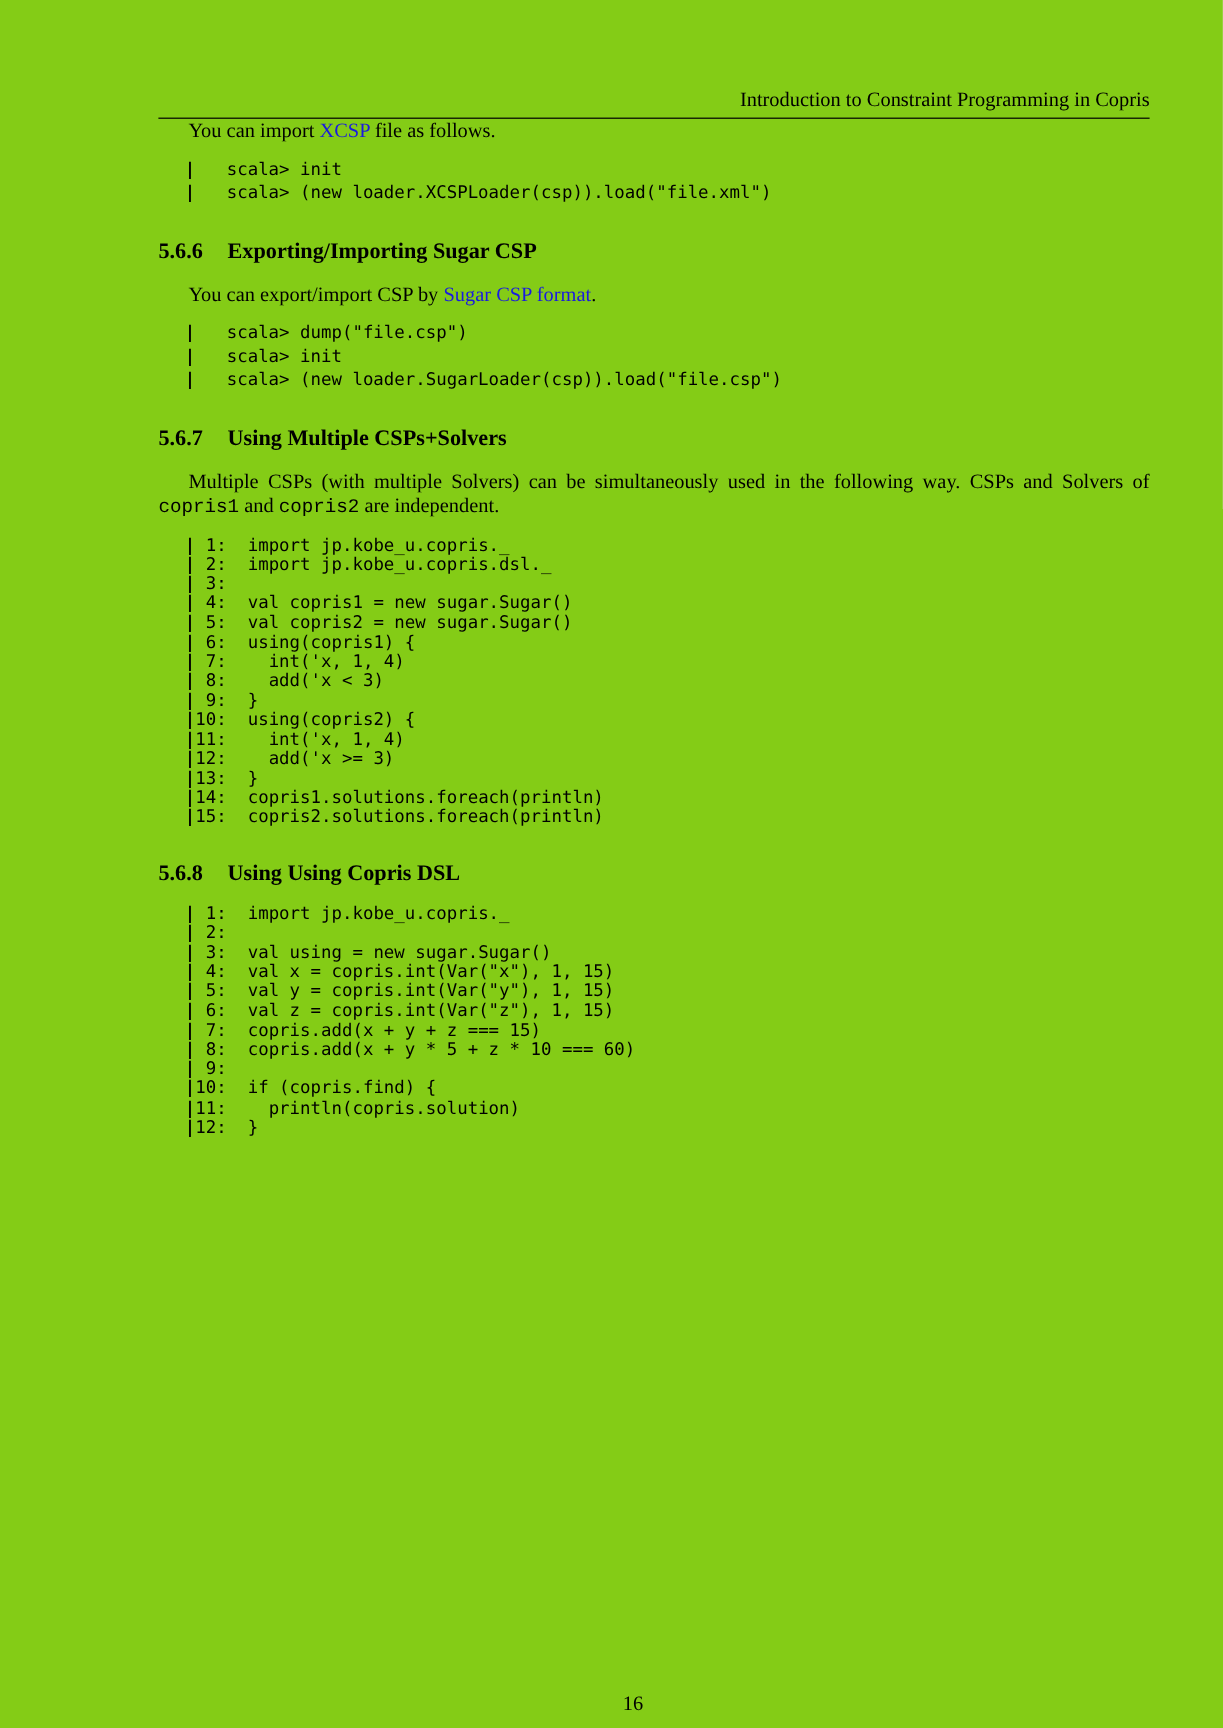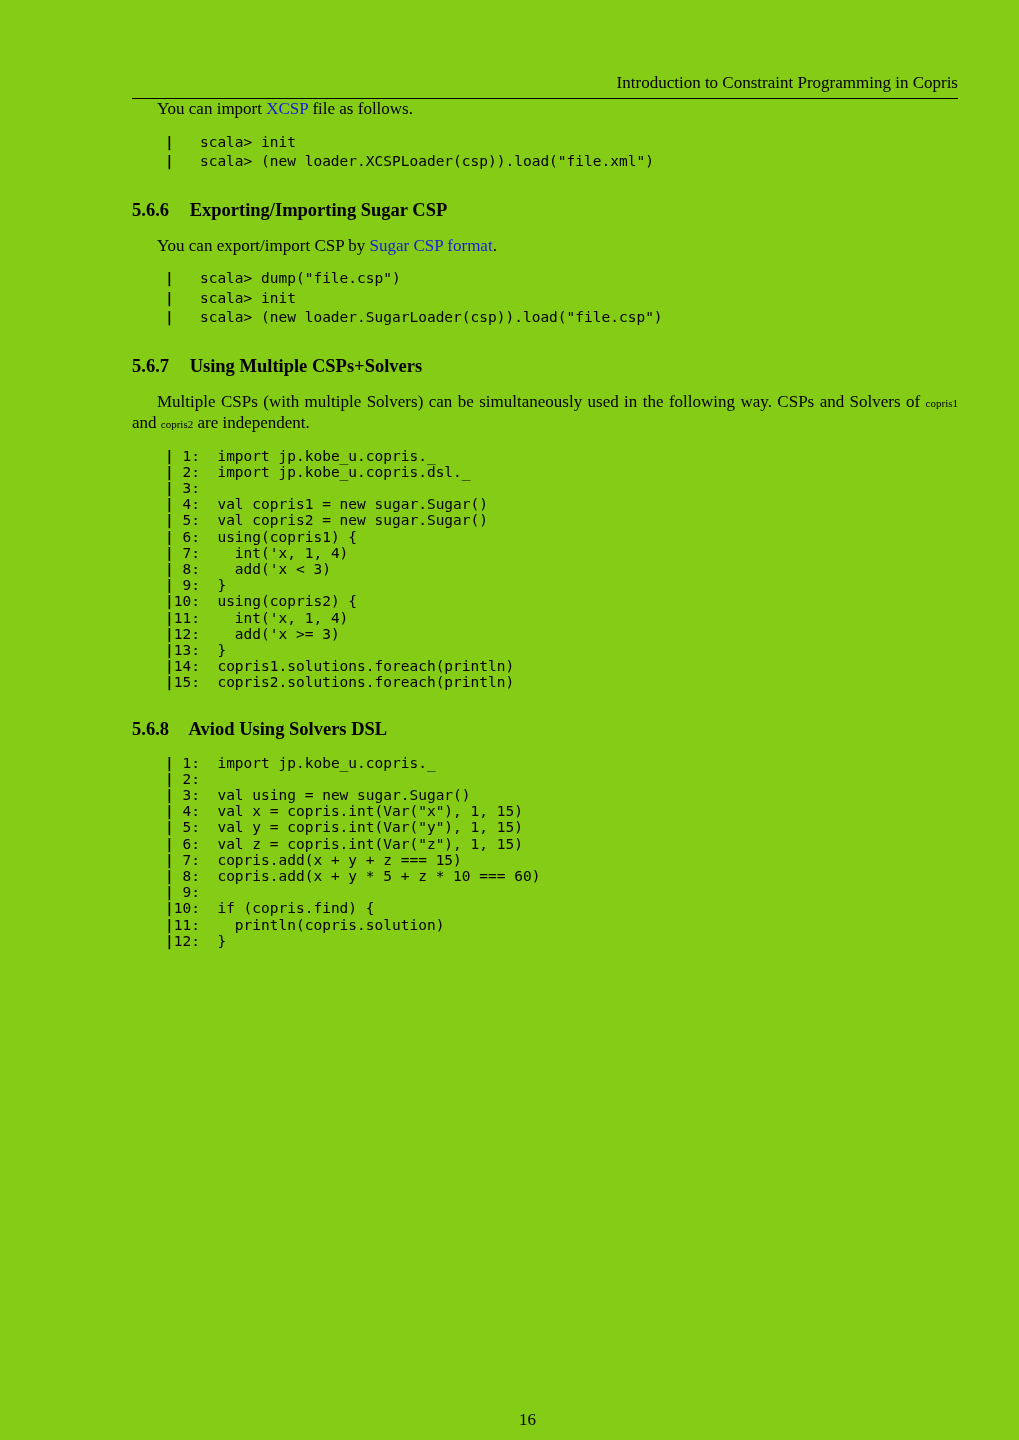--- a/index.html
+++ b/index.html
@@ -50,26 +50,26 @@
     line-height: 20.5px;
     text-align: justify;
     text-indent: 25px;
     margin: 0 0 13px 0;
   }
   .inline-link {
     color: var(--link-color, #1a1ae0);
     text-decoration: none;
   }
   .inline-code {
-    font-family: Liberation Serif, serif;
-    font-size: 11px;
+    font-family: Liberation Mono, monospace;
+    font-size: 16px;
   }
   
   .code-block {
-    margin: 4px 0 12px 33px;
+    margin: 4px 0 12px 22px;
     font-family: "DejaVu Sans Mono", "Liberation Mono", monospace;
     font-size: 14.5px;
   }
   .code-line {
     white-space: pre;
     line-height: 19.5px;
   }
   .code-block.numbered .code-line {
     line-height: 16.2px;
   }
@@ -139,21 +139,21 @@
             <div class="code-line"><span class="gutter-bar">|</span><span class="line-no">12:</span><span class="code-text">    add('x &gt;= 3)</span></div>
             <div class="code-line"><span class="gutter-bar">|</span><span class="line-no">13:</span><span class="code-text">  }</span></div>
             <div class="code-line"><span class="gutter-bar">|</span><span class="line-no">14:</span><span class="code-text">  copris1.solutions.foreach(println)</span></div>
             <div class="code-line"><span class="gutter-bar">|</span><span class="line-no">15:</span><span class="code-text">  copris2.solutions.foreach(println)</span></div>
           </div>
   </section>
 
   <section class="doc-section">
     <h2 class="sec-heading">
       <span class="sec-num">5.6.8</span>
-      <span class="sec-title">Aviod Using Solvers DSL</span>
+      <span class="sec-title">Using Using Copris DSL</span>
     </h2>
     <div class="code-block numbered">
             <div class="code-line"><span class="gutter-bar">|</span><span class="line-no"> 1:</span><span class="code-text">  import jp.kobe_u.copris._</span></div>
             <div class="code-line"><span class="gutter-bar">|</span><span class="line-no"> 2:</span><span class="code-text">  </span></div>
             <div class="code-line"><span class="gutter-bar">|</span><span class="line-no"> 3:</span><span class="code-text">  val using = new sugar.Sugar()</span></div>
             <div class="code-line"><span class="gutter-bar">|</span><span class="line-no"> 4:</span><span class="code-text">  val x = copris.int(Var("x"), 1, 15)</span></div>
             <div class="code-line"><span class="gutter-bar">|</span><span class="line-no"> 5:</span><span class="code-text">  val y = copris.int(Var("y"), 1, 15)</span></div>
             <div class="code-line"><span class="gutter-bar">|</span><span class="line-no"> 6:</span><span class="code-text">  val z = copris.int(Var("z"), 1, 15)</span></div>
             <div class="code-line"><span class="gutter-bar">|</span><span class="line-no"> 7:</span><span class="code-text">  copris.add(x + y + z === 15)</span></div>
             <div class="code-line"><span class="gutter-bar">|</span><span class="line-no"> 8:</span><span class="code-text">  copris.add(x + y * 5 + z * 10 === 60)</span></div>

